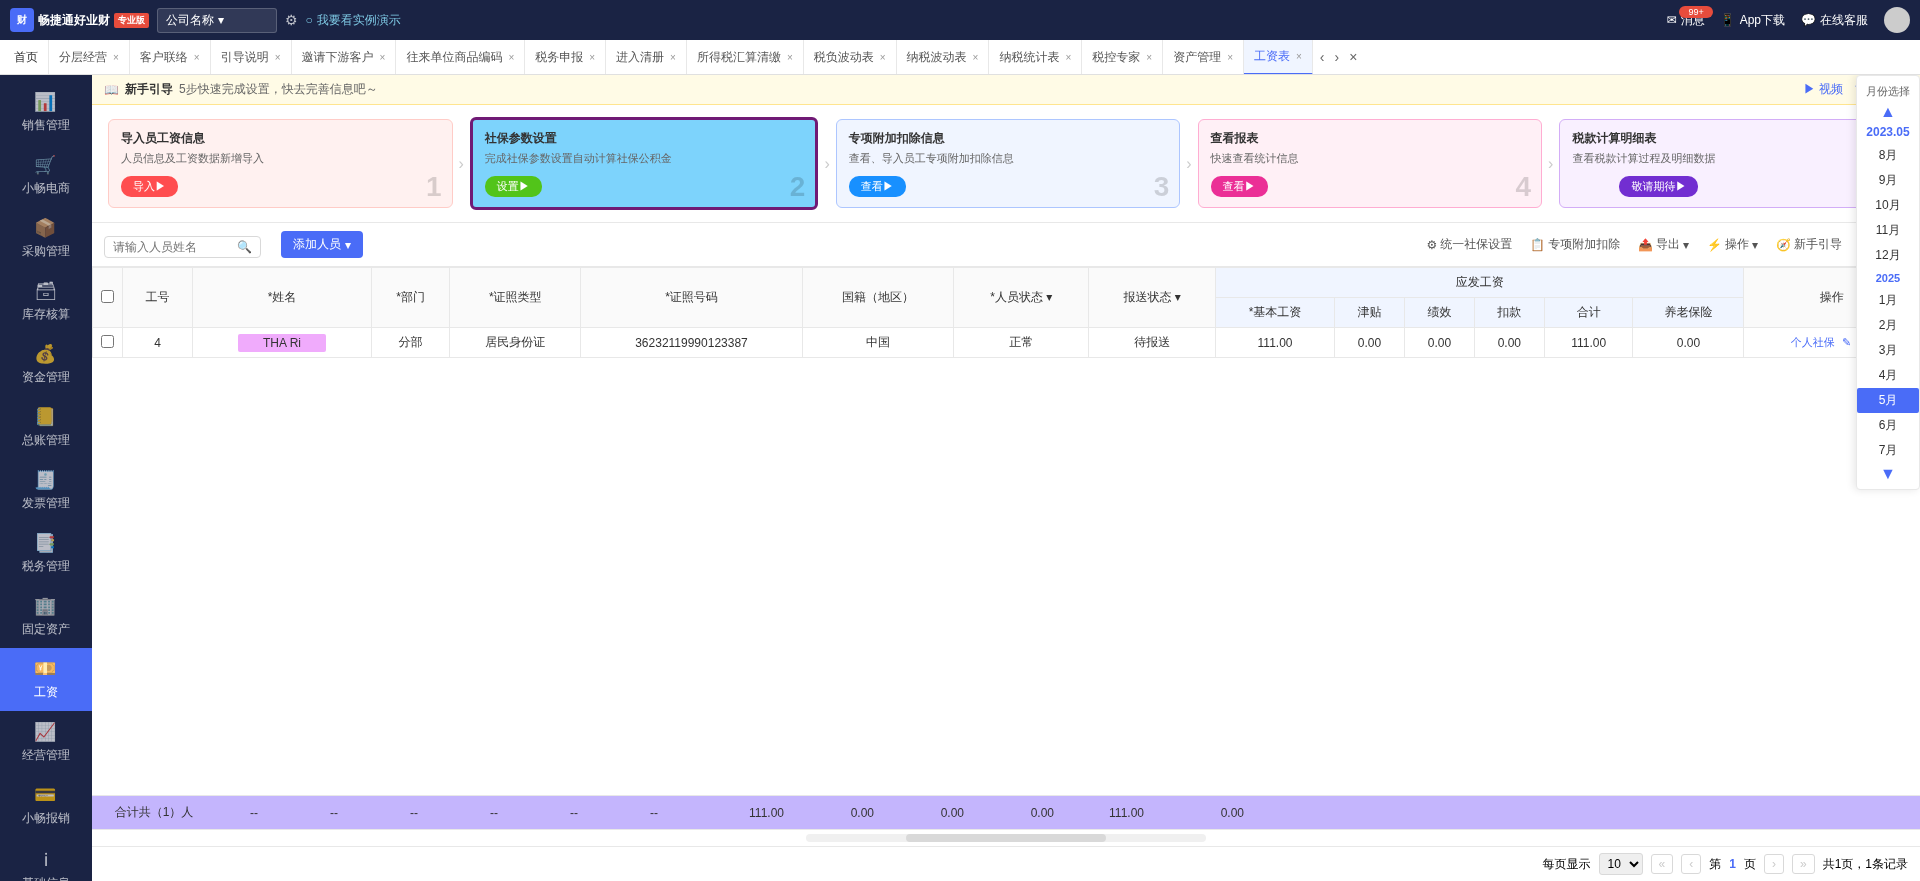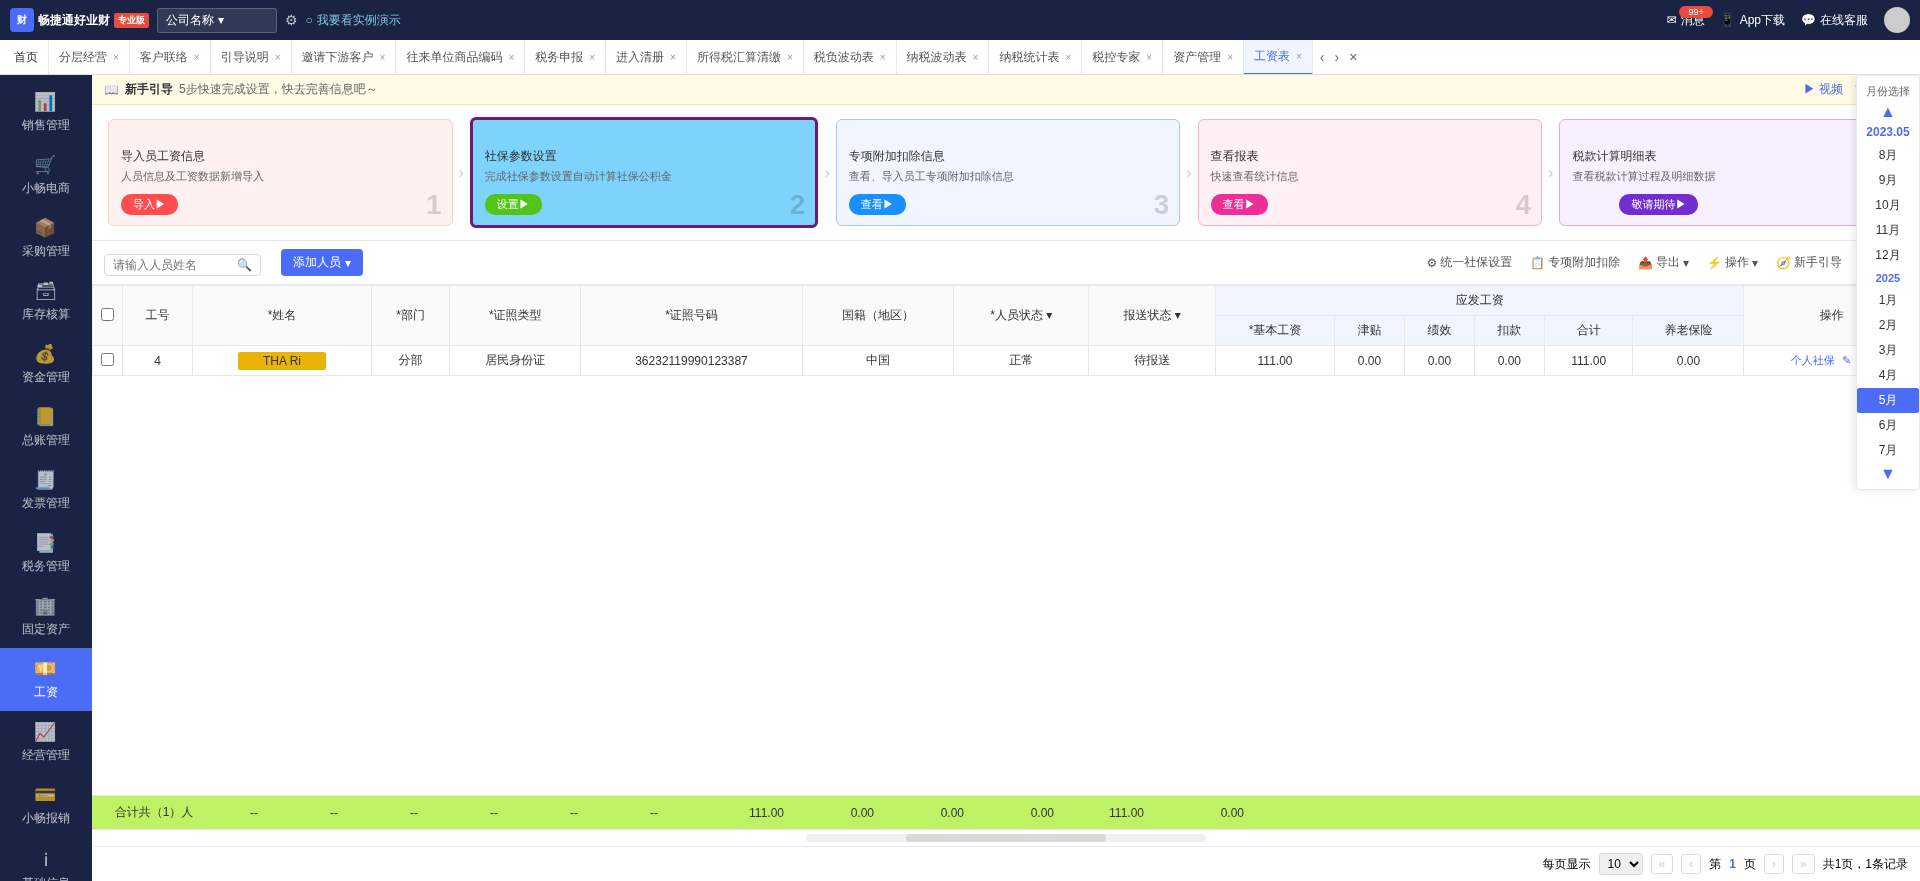--- a/index.html
+++ b/index.html
@@ -73,21 +73,21 @@
     .step-card {
       border-radius: 6px; padding: 10px 12px; min-width: 200px; flex: 1;
       display: flex; flex-direction: column; gap: 4px; position: relative;
     }
     .step-card.step1 { background: #fff1f0; border: 1px solid #ffccc7; }
     .step-card.step2 { background: #7dd3fc; border: 3px solid #701a75; }
     .step-card.step3 { background: #f0f5ff; border: 1px solid #adc6ff; }
     .step-card.step4 { background: #fff0f6; border: 1px solid #ffadd2; }
     .step-card.step5 { background: #f9f0ff; border: 1px solid #d3adf7; }
     .step-number { font-size: 28px; font-weight: bold; position: absolute; right: 10px; bottom: 4px; opacity: 0.15; }
-    .step-title { font-size: 12px; font-weight: normal; color: #333; margin-top: 18px; }
+    .step-title { font-size: 12px; font-weight: bold; color: #333; }
     .step-desc { font-size: 11px; color: #666; line-height: 1.4; }
     .step-btn {
       margin-top: 6px; padding: 3px 12px; border-radius: 10px; border: none; cursor: pointer;
       font-size: 11px; display: inline-block; width: fit-content;
     }
     .step-btn.red { background: #ff4d4f; color: white; }
     .step-btn.green { background: #52c41a; color: white; }
     .step-btn.blue { background: #1890ff; color: white; }
     .step-btn.pink { background: #eb2f96; color: white; }
     .step-btn.purple { background: #722ed1; color: white; margin-left: 47px; }
@@ -113,21 +113,21 @@
       text-align: center; font-weight: normal; color: #333; white-space: nowrap;
     }
     thead th.salary-group { background: #f0f5ff; }
     tbody td { border: 1px solid #e8e8e8; padding: 6px 8px; text-align: center; color: #333; }
     .checkbox-cell { width: 30px; }
     input[type=checkbox] { cursor: pointer; }
     .operation-link { color: #4a6cf7; cursor: pointer; margin: 0 2px; font-size: 11px; }
 
     
     .table-footer {
-      background: #bef264; border-top: 1px solid #e8e8e8; padding: 8px 12px;
+      background: #c4b5fd; border-top: 1px solid #e8e8e8; padding: 8px 12px;
       display: flex; align-items: center; font-size: 12px; color: #333; flex-shrink: 0;
     }
     .footer-total { display: flex; gap: 20px; flex: 1; align-items: center; }
     .footer-total span { min-width: 60px; text-align: center; }
 
     
     .scrollbar-row {
       background: white; padding: 4px 0; display: flex; align-items: center; justify-content: center;
       border-top: 1px solid #e8e8e8; flex-shrink: 0;
     }
@@ -407,21 +407,21 @@
             <th class="salary-group">养老保险</th>
           </tr>
         </thead>
         <tbody>
           <tr>
             <td class="checkbox-cell">
               <input type="checkbox" style="">
             </td>
             <td>4</td>
             <td>
-              <span style="background:#eab308;padding:2px 25px;border-radius:2px;">THA Ri</span>
+              <span style="background:#f0abfc;padding:2px 25px;border-radius:2px;">THA Ri</span>
             </td>
             <td>分部</td>
             <td>居民身份证</td>
             <td>36232119990123387</td>
             <td>中国</td>
             <td>正常</td>
             <td>待报送</td>
             <td>111.00</td>
             <td>0.00</td>
             <td>0.00</td>

